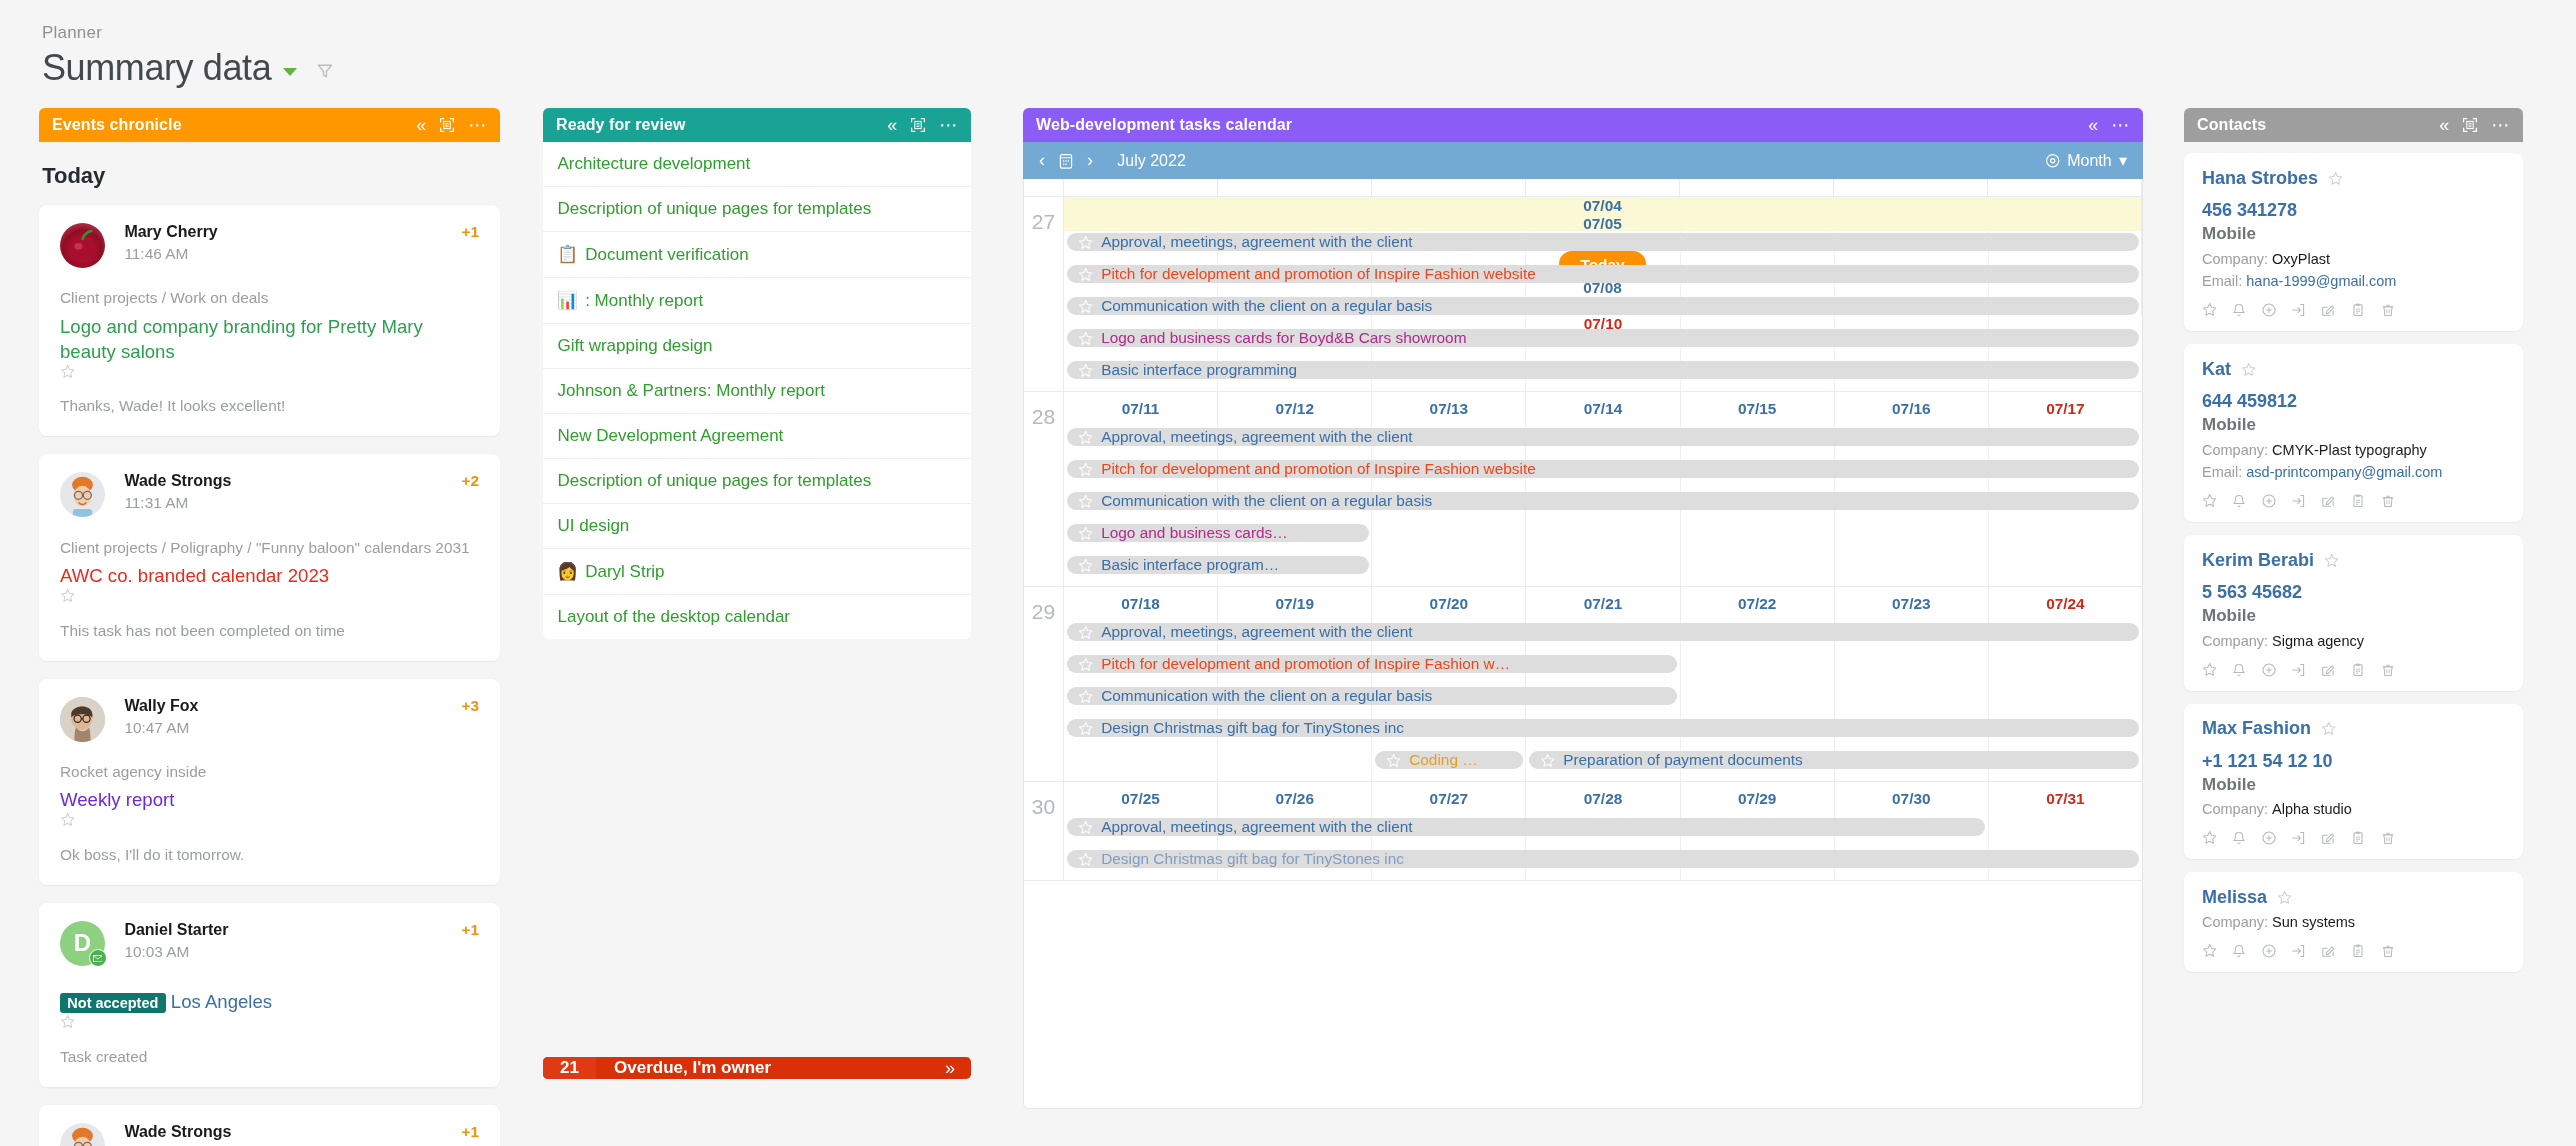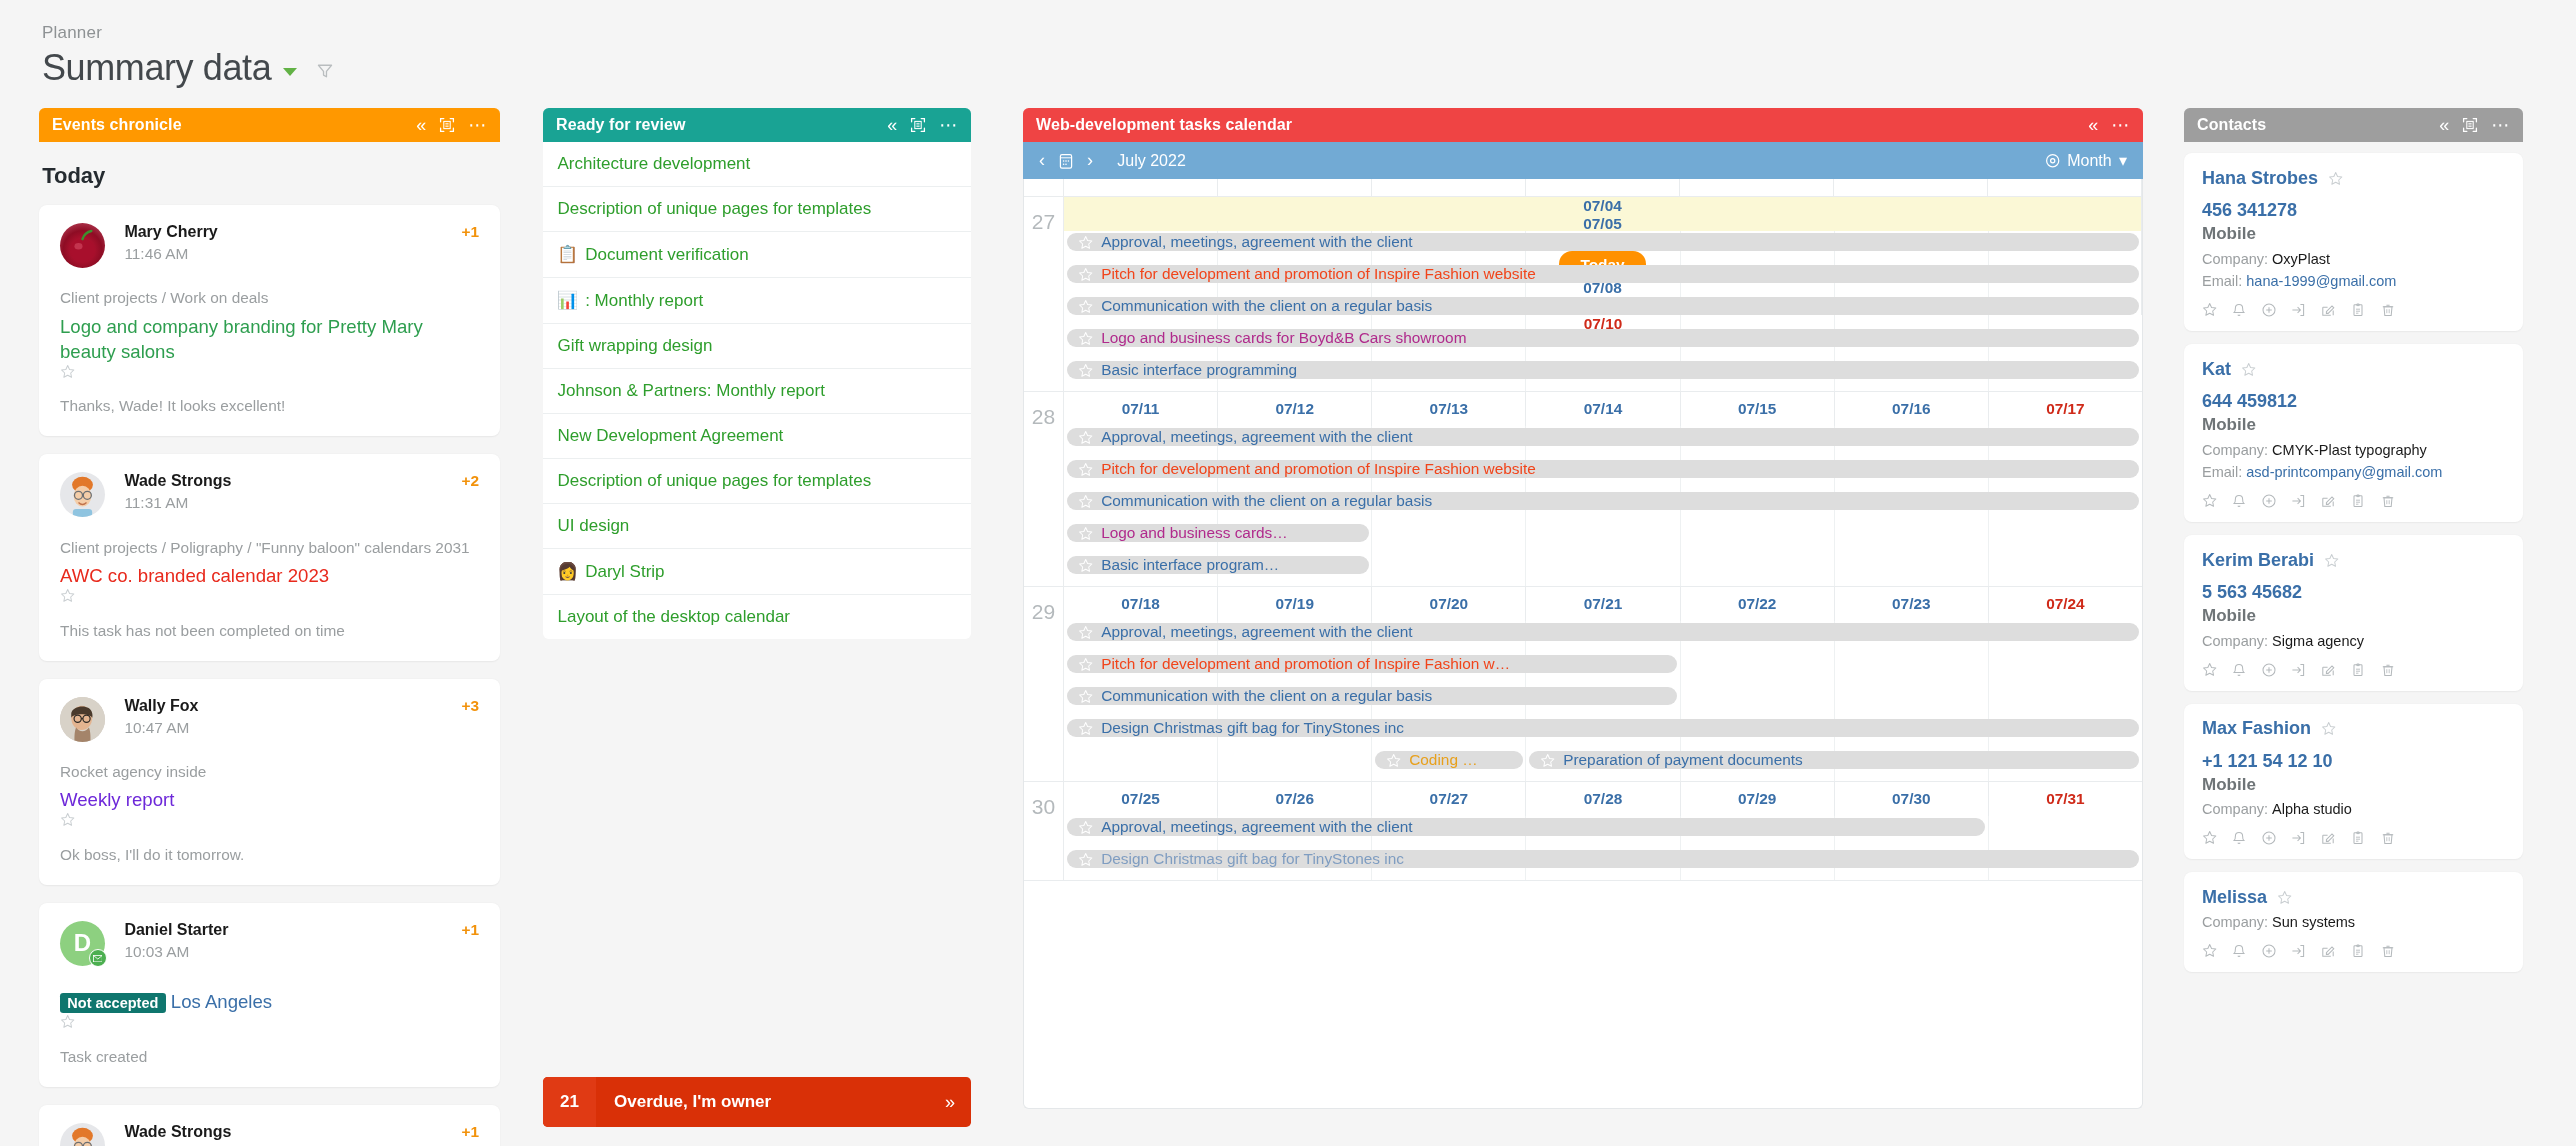--- a/index.html
+++ b/index.html
@@ -54,31 +54,31 @@
   .badge-na { background:#0f766e; color:#fff; font-size:14.5px; font-weight:700; padding:2.4px 7.3px; border-radius:3.2px; }
 
   
   #review { left: 543px; top: 108px; width: 428px; }
   .review-head { background: #19a394; }
   .rv-list { background:#fff; border-radius: 0 0 5.7px 5.7px; overflow: hidden; }
   .rv-item { padding: 12px 14.5px; border-bottom: 0.8px solid #eceff0; font-size: 17px; color: #2e9e2c; cursor: pointer; }
   .rv-item:last-child { border-bottom: none; }
   .rv-emoji { margin-right: 6.5px; }
   .overdue-bar {
-    position: absolute; left: 543px; top: 1057px; width: 428px; height: 50px;
-    border-radius: 4.8px; background: #d93007; display: flex; align-items: center; color: #fff; cursor: pointer; margin-top: 20px;
+    position: absolute; left: 543px; top: 1057px; width: 428px; height: 22px;
+    border-radius: 4.8px; background: #d93007; display: flex; align-items: center; color: #fff; cursor: pointer;
   }
   .od-count { width: 53px; background: #e03a14; height: 100%; border-radius: 4.8px 0 0 4.8px;
               display:flex; align-items:center; justify-content:center; font-size:17px; font-weight:700; }
   .od-text { flex: 1; padding-left: 18px; font-size: 17px; font-weight: 700; }
   .od-arrow { padding-right: 16px; font-size: 18px; }
 
   
   #calendar { left: 1023px; top: 108px; width: 1120px; }
-  .cal-head { background: #ef4444; border-radius: 5.7px 5.7px 0 0; }
+  .cal-head { background: #8b5cf6; border-radius: 5.7px 5.7px 0 0; }
   .cal-sub { background: #72aad4; height: 37px; display: flex; align-items: center; justify-content: space-between;
              padding: 0 16px; color: #fff; }
   .cal-nav { display: flex; align-items: center; gap: 13px; font-size: 16px; }
   .cal-nav .arr { cursor: pointer; font-size: 18px; }
   .cal-month { margin-left: 11.3px; font-size: 16px; }
   .cal-view { display:flex; align-items:center; gap:7.3px; font-size:16px; cursor:pointer; }
   .cal-body { background:#fff; border-radius: 0 0 5.7px 5.7px; border:0.8px solid #e4e7e9; border-top:none;
               overflow:hidden; height: 930px; }
   .cal-spacer { height: 18px; border-bottom: 0.8px solid #e9ecee; display:flex; }
   .cal-spacer .wk { width: 40px; border-right: 0.8px solid #e9ecee; }

